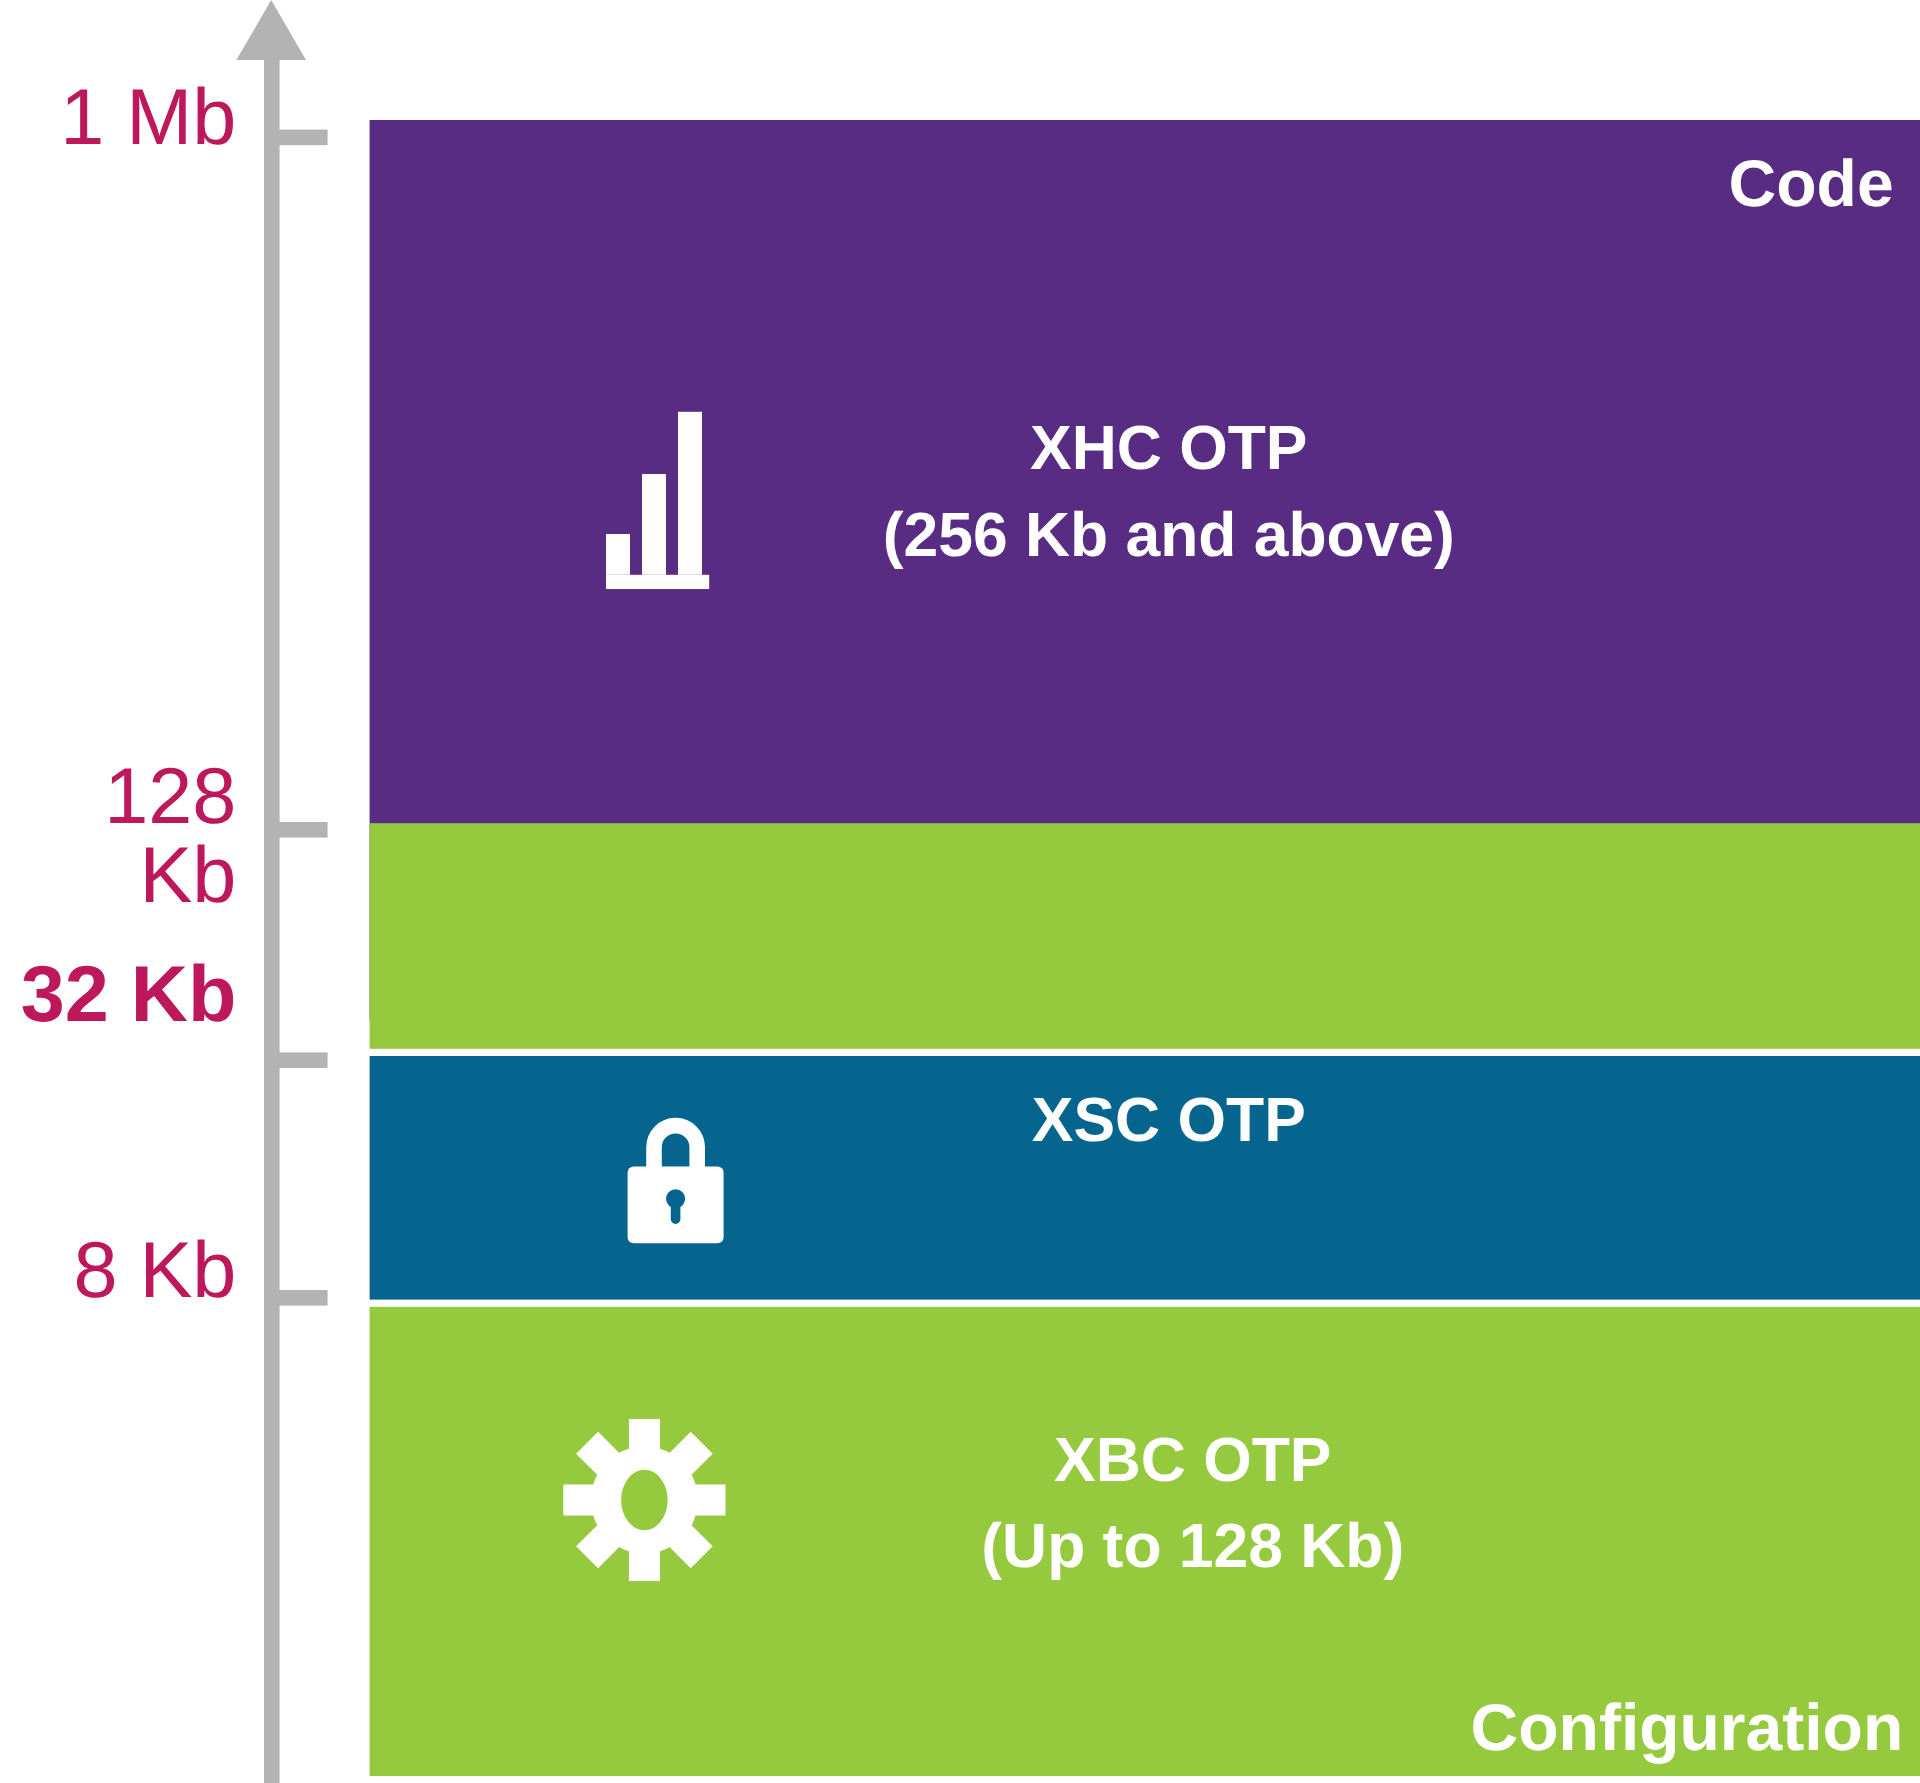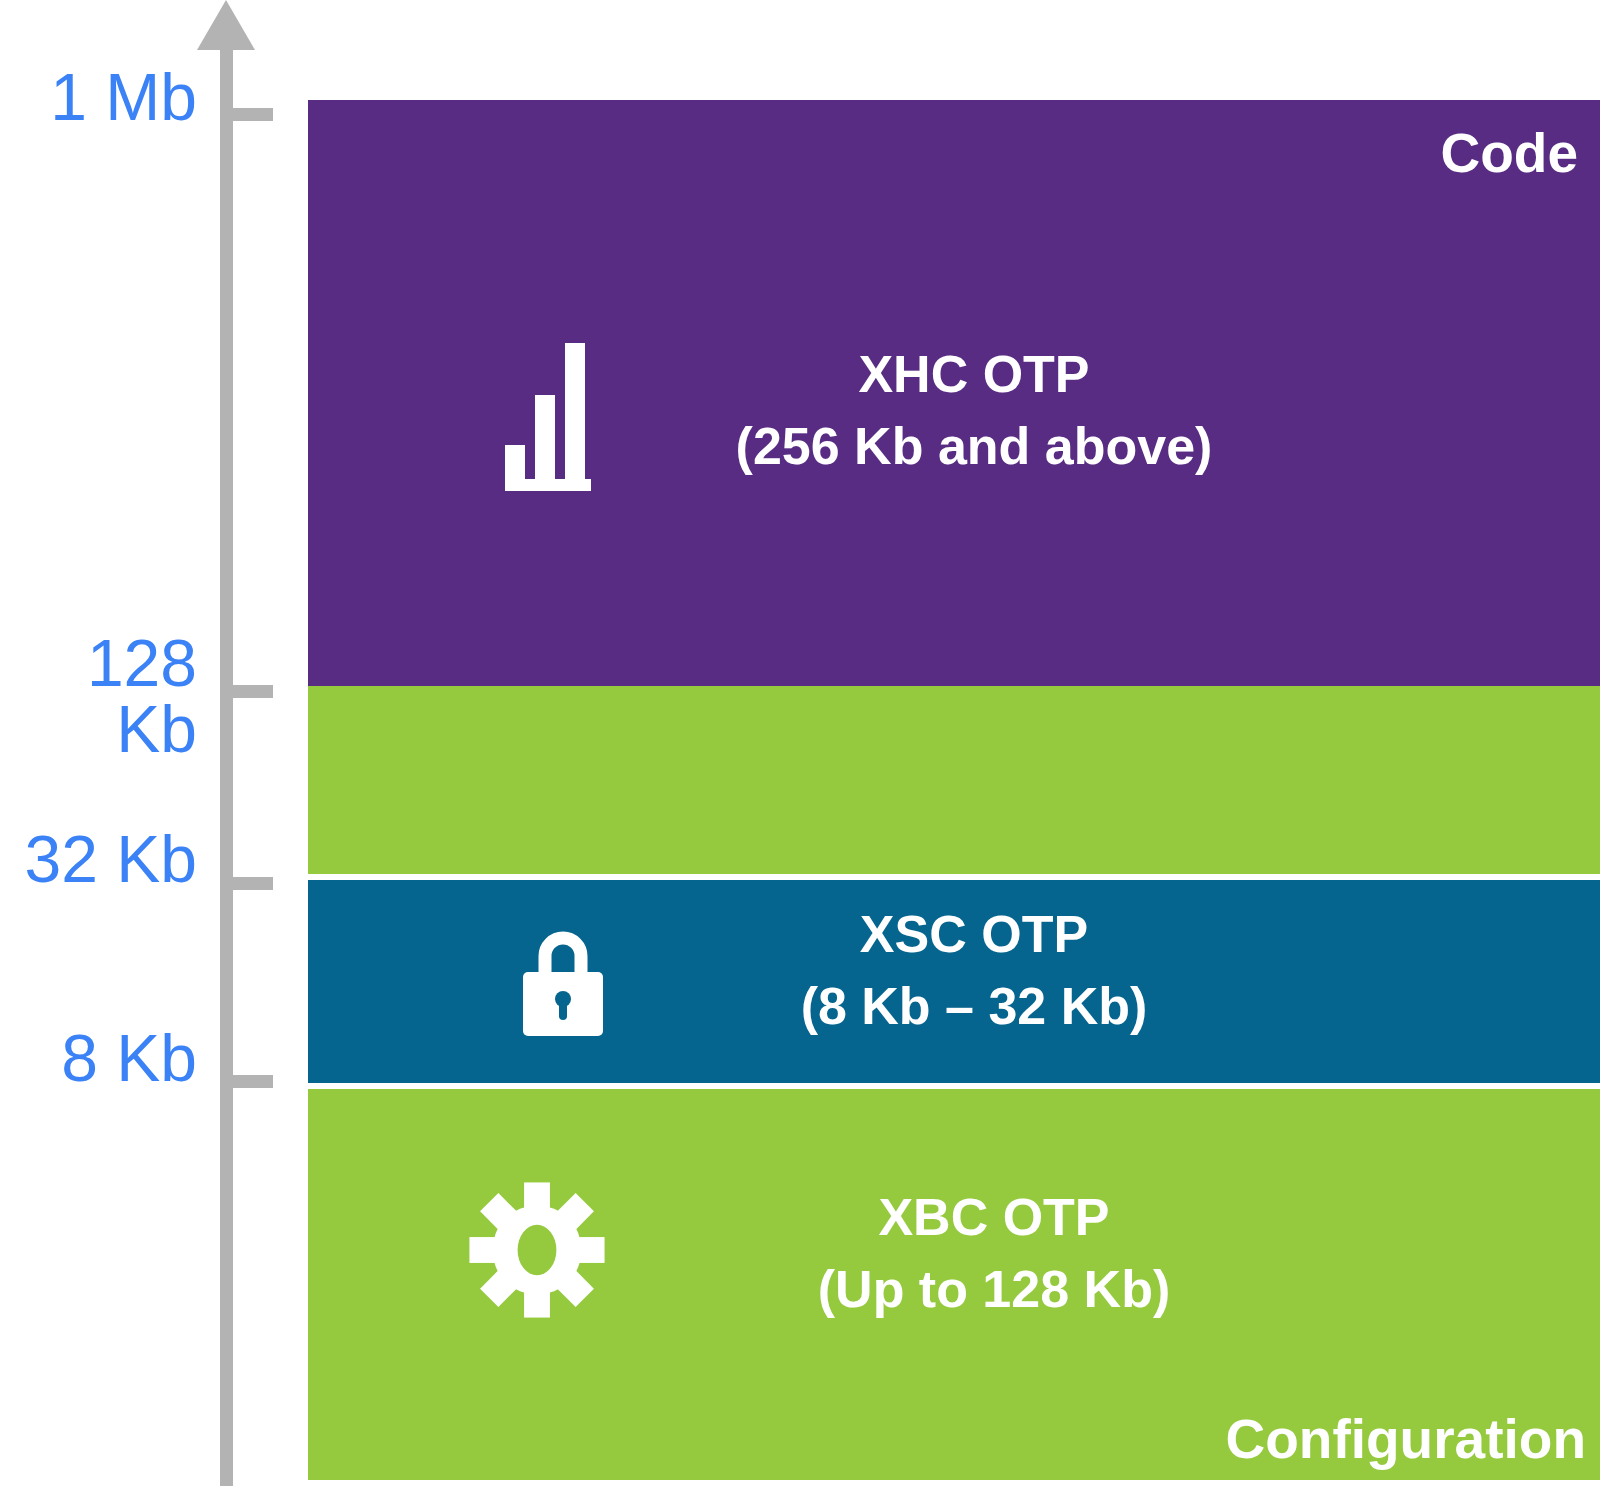--- a/index.html
+++ b/index.html
@@ -7,22 +7,22 @@
           font-family:"Liberation Sans",sans-serif;}
 
   
   .axis-line{position:absolute;left:220px;top:42px;width:13px;height:1444px;background:#b3b3b3;}
   .axis-arrow{position:absolute;left:197px;top:0;width:0;height:0;
               border-left:29px solid transparent;border-right:29px solid transparent;
               border-bottom:50px solid #b3b3b3;}
   .tick{position:absolute;left:221px;width:52px;height:13px;background:#b3b3b3;}
   .tick-1mb{top:108px;}  .tick-128kb{top:685px;}  .tick-32kb{top:877px;}  .tick-8kb{top:1075px;}
   .tick-label{position:absolute;left:0;width:197px;text-align:right;
-              font-size:66px;line-height:66px;color:#3b82f6;}
-  .lbl-1mb{top:64px;}  .lbl-128kb{top:630px;}  .lbl-32kb{top:826px;}  .lbl-8kb{top:1025px;}
+              font-size:66px;line-height:66px;color:#be185d;}
+  .lbl-1mb{top:64px;}  .lbl-128kb{top:630px;}  .lbl-32kb{top:795px;font-weight:bold;}  .lbl-8kb{top:1025px;}
 
   
   .block{position:absolute;left:308px;width:1292px;color:#ffffff;}
   .block-code{top:100px;height:750px;background:#582c83;}
   .block-upper-green{top:686px;height:188px;background:#95ca3e;}
   .block-security{top:880px;height:203px;background:#05658f;}
   .block-configuration{top:1089px;height:391px;background:#95ca3e;}
 
   .corner-label{position:absolute;right:22px;font-size:55px;font-weight:bold;line-height:58px;}
   .block-code .corner-label{top:24px;}
@@ -82,21 +82,20 @@
     <div class="icon icon-lock">
       <svg width="92" height="122" viewBox="0 0 92 122" aria-hidden="true">
         <path d="M28 58 V36 a18 18 0 0 1 36 0 V58" fill="none" stroke="#ffffff" stroke-width="13"></path>
         <rect x="6" y="52" width="80" height="64" rx="5" fill="#ffffff"></rect>
         <circle cx="46" cy="79" r="8" fill="#05658f"></circle>
         <rect x="42" y="81" width="8" height="19" rx="4" fill="#05658f"></rect>
       </svg>
     </div>
     <div class="block-text">
       <div>XSC OTP</div>
-      <div>(8 Kb – 32 Kb)</div>
     </div>
   </div>
 
   <div class="block block-configuration">
     <div class="corner-label">Configuration</div>
     <div class="icon icon-gear">
       <svg width="138" height="138" viewBox="0 0 96 96" aria-hidden="true">
         <g fill="#ffffff">
           <rect x="39" y="1" width="18" height="18"></rect>
           <rect x="39" y="1" width="18" height="18" transform="rotate(45 48 48)"></rect>

